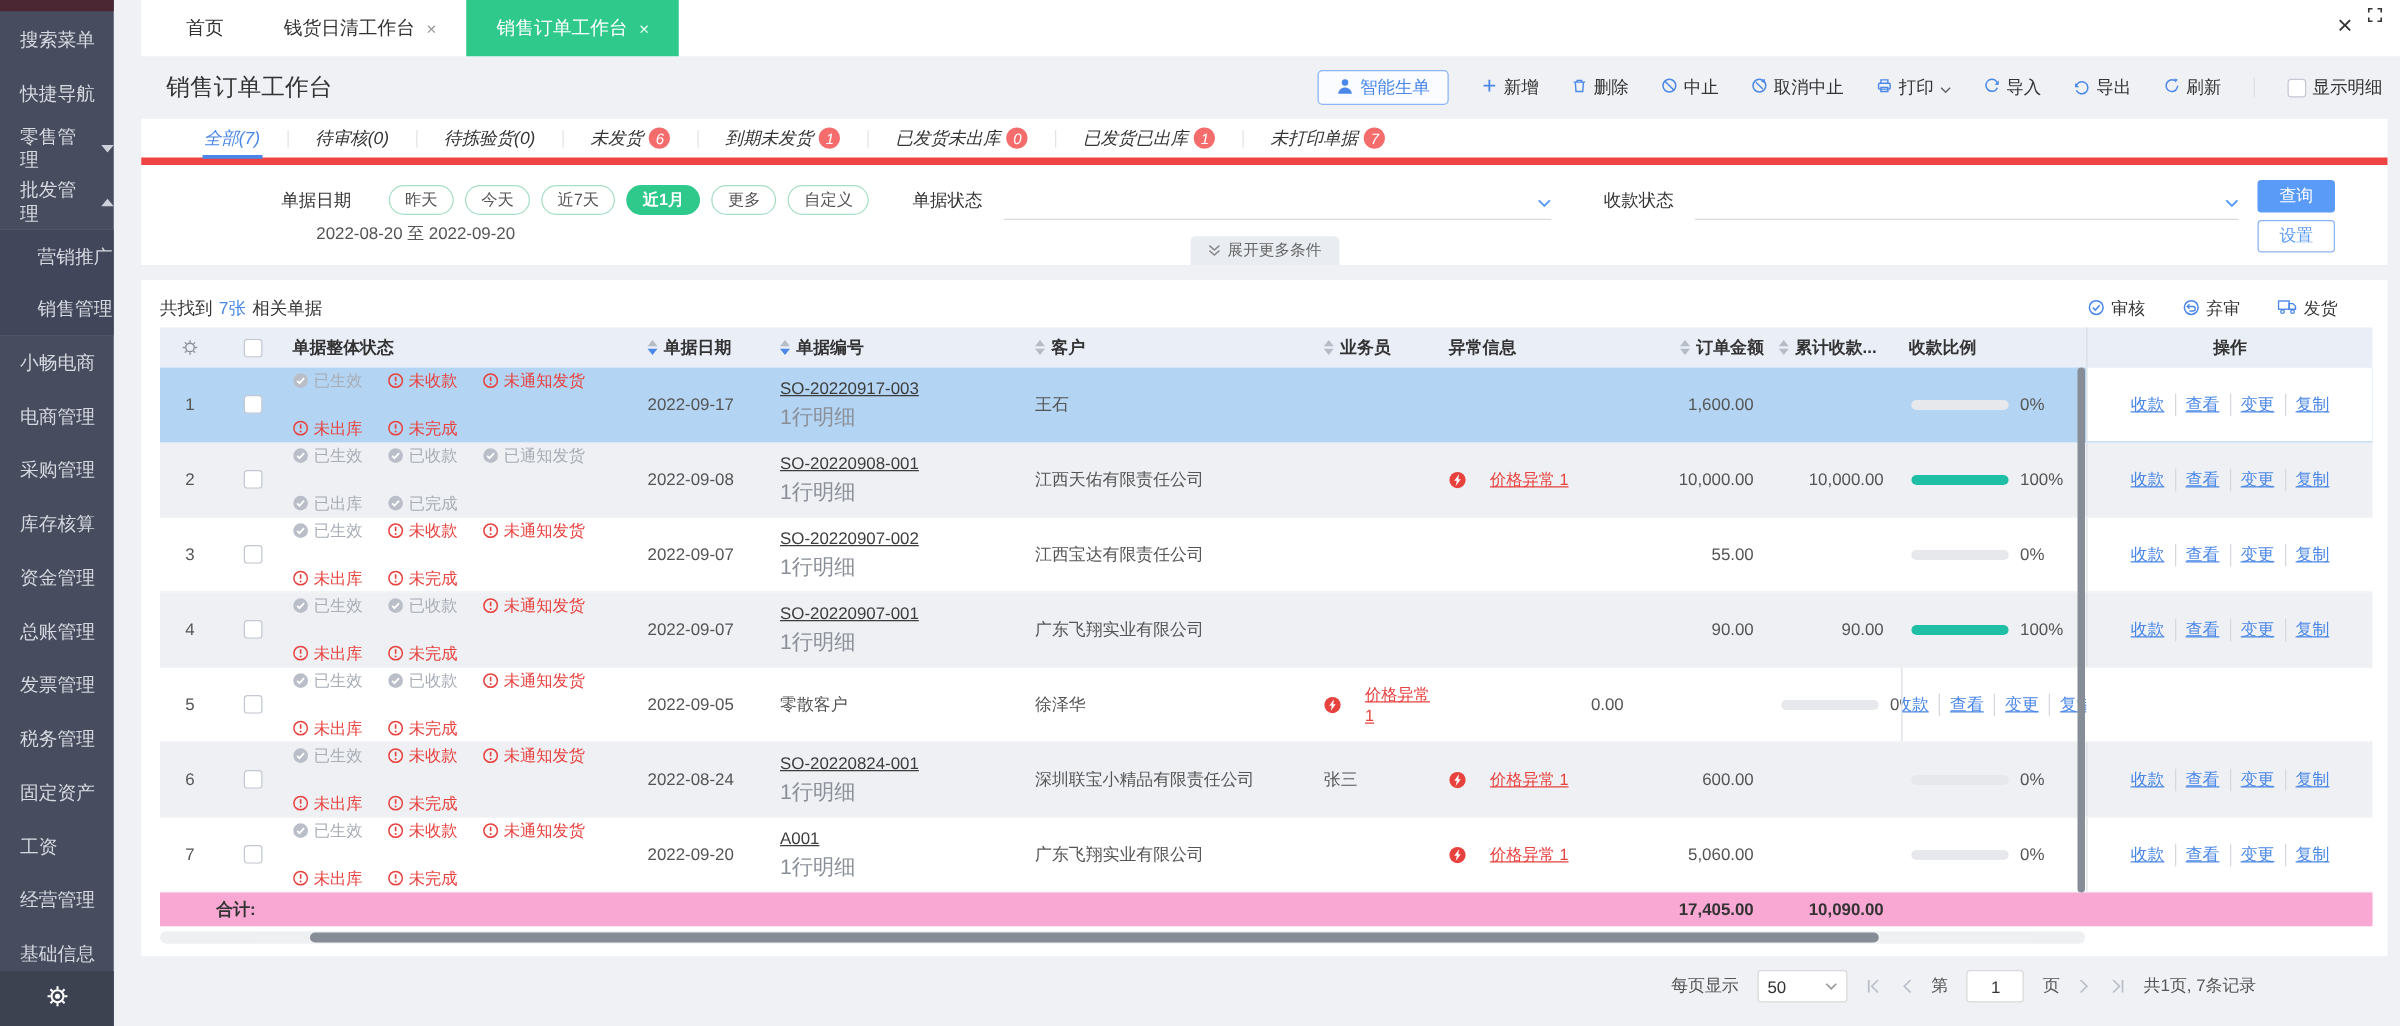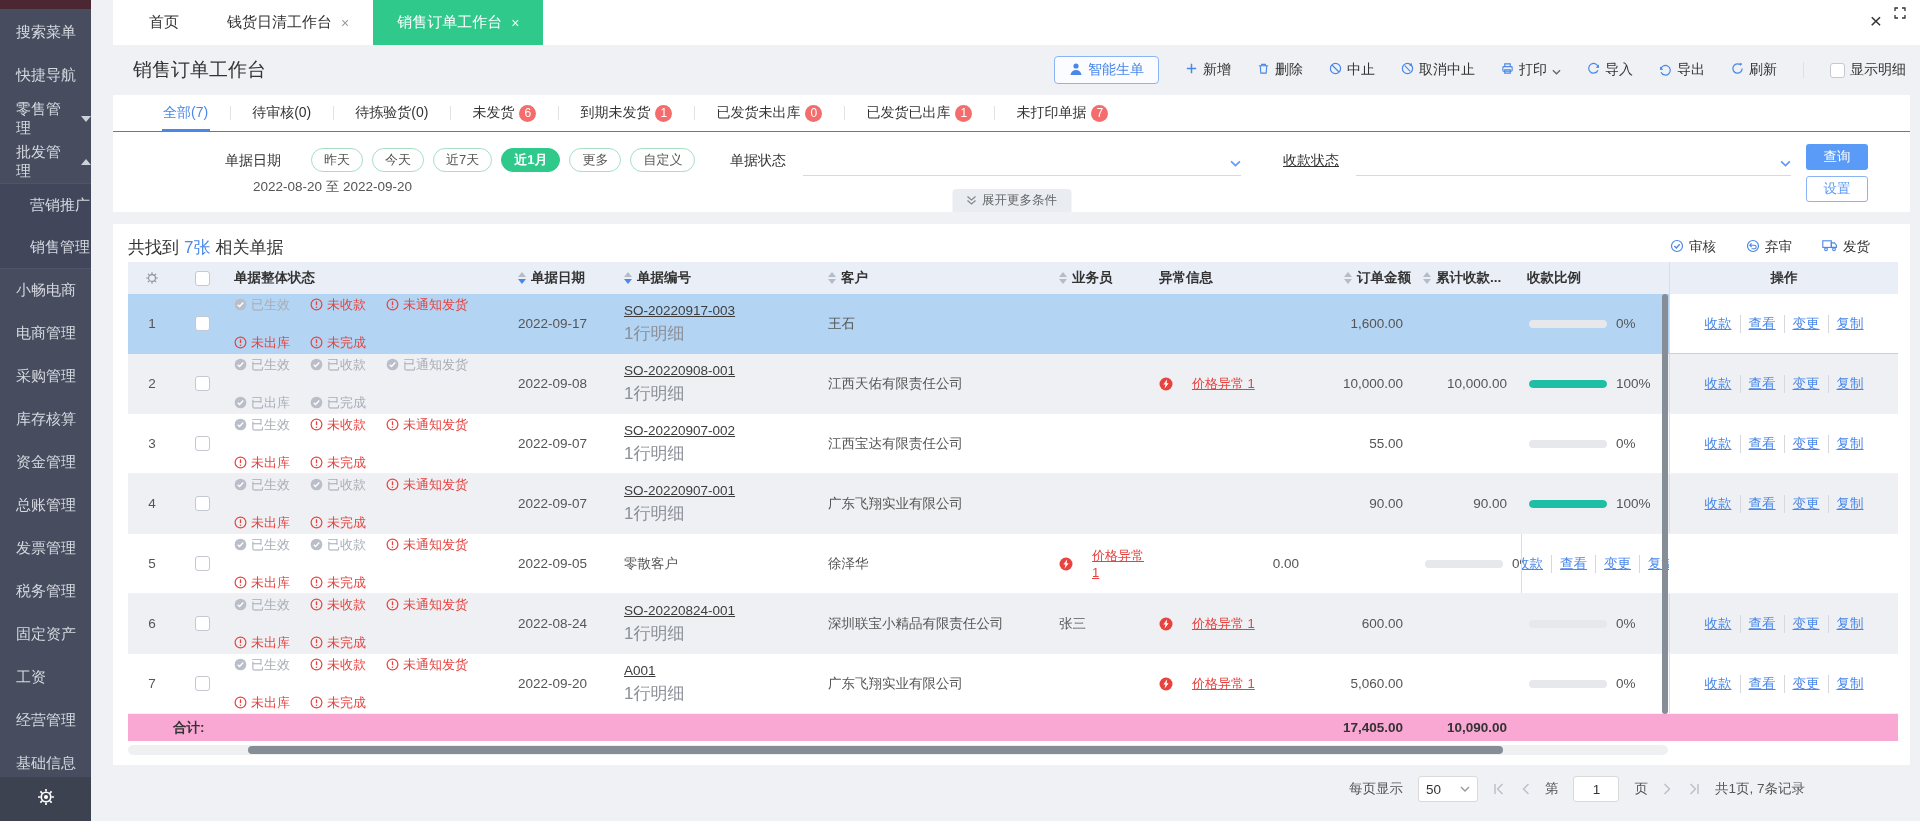--- a/index.html
+++ b/index.html
@@ -37,21 +37,21 @@
   .page-title { font-size:19px; color:#333; font-weight:500; }
   .toolbar { display:flex; align-items:center; gap:26px; font-size:14px; color:#333; }
   .tb-btn { display:flex; align-items:center; gap:5px; cursor:pointer; white-space:nowrap; }
   .tb-primary { border:1px solid #8ab4f5; color:#4a87e8; border-radius:4px; padding:4px 14px; background:#fbfcff; }
   .tb-sep { width:1px; height:16px; background:#dcdfe4; }
   .cb { width:15px; height:15px; border:1px solid #c3c8d2; border-radius:3px; background:#fff; flex:none; }
 
   .card { background:#fff; margin-right:10px; }
 
   
-  .filter-tabs { display:flex; align-items:flex-end; height:37px; border-bottom:1px solid #ef4444; padding-left:28px; }
+  .filter-tabs { display:flex; align-items:flex-end; height:37px; border-bottom:6px solid #ef4444; padding-left:28px;font-style:italic; }
   .ftab { position:relative; height:100%; padding:0 22px; font-size:14px; color:#333;
     display:flex; align-items:center; gap:5px; cursor:pointer; }
   .ftab:not(:first-child)::before { content:""; position:absolute; left:0; top:50%; transform:translateY(-50%);
     width:1px; height:14px; background:#e3e3e3; }
   .ftab.active { color:#4a87e8; }
   .ftab.active::after { content:""; position:absolute; left:50%; transform:translateX(-50%); bottom:-1px;
     width:48px; height:3px; background:#4a87e8; }
   .badge { background:#f56c6c; color:#fff; font-size:12px; min-width:17px; height:17px; border-radius:9px;
     display:flex; align-items:center; justify-content:center; padding:0 4px; }
 
@@ -68,21 +68,21 @@
     font-size:13.5px; border:none; border-radius:3px; cursor:pointer; }
   .btn-settings { position:absolute; right:42px; top:44px; width:62px; height:26px; background:#fff; color:#5b9bf8;
     font-size:13.5px; border:1px solid #8ab4f5; border-radius:3px; cursor:pointer; }
   .expand-strip { position:absolute; left:50%; transform:translateX(-50%); bottom:0;
     background:#e9ecf0; border-radius:4px 4px 0 0; padding:3px 14px; font-size:12.5px; color:#666;
     display:flex; align-items:center; gap:6px; cursor:pointer; }
 
   
   .card2 { margin-top:12px; padding:8px 12px 10px 15px; }
   .result-bar { display:flex; align-items:center; justify-content:space-between; height:30px; padding-right:28px; }
-  .found { font-size:17px; color:#333; display:flex; gap:5px; align-items:center; }
+  .found { font-size:14px; color:#333; display:flex; gap:5px; align-items:center; }
   .found .cnt { color:#4a87e8; }
   .list-actions { display:flex; align-items:center; gap:30px; font-size:13.5px; color:#333; }
   .la-btn { display:flex; align-items:center; gap:5px; cursor:pointer; }
 
   .table-wrap { position:relative; }
   .grid-cols { display:grid; grid-template-columns:48px 52px 284px 106px 204px 231px 100px 160px 104px 104px 148px 1fr; }
   .thead { height:32px; background:#e9eef7; align-items:center; font-size:13.5px; color:#333; font-weight:600; }
   .th { display:flex; align-items:center; gap:5px; padding:0 6px; white-space:nowrap; overflow:hidden; }
   .th.right { justify-content:flex-end; }
   .th.center { justify-content:center; }
@@ -121,21 +121,21 @@
   .total-amount { grid-column:9; text-align:right; padding-right:14px; }
   .total-received { grid-column:10; text-align:right; padding-right:14px; }
 
   .vscroll { position:absolute; top:32px; right:230px; width:6px; height:420px; background:#868d97; border-radius:3px; }
   .hscroll { position:relative; height:10px; margin-top:4px; margin-right:230px; background:#eef0f2; border-radius:5px; }
   .hthumb { position:absolute; left:120px; top:1px; width:1255px; height:8px; background:#868d97; border-radius:4px; cursor:pointer; }
 
   
   .pagination { display:flex; justify-content:flex-end; align-items:center; gap:15px; height:48px;
     padding-right:115px; font-size:13.5px; color:#555; }
-  .pp-select { width:60px; height:26px; border:1px solid #d9d9d9; border-radius:3px; background:#fff;
+  .pp-select { width:72px; height:26px; border:1px solid #d9d9d9; border-radius:3px; background:#fff;
     display:flex; align-items:center; justify-content:space-between; padding:0 7px; cursor:pointer; color:#333; }
   .pg-ic { display:inline-flex; cursor:pointer; }
   .page-input { width:46px; height:26px; border:1px solid #d9d9d9; border-radius:3px; text-align:center;
     font-size:13.5px; color:#333; display:flex; align-items:center; justify-content:center; background:#fff; }
 </style>
 </head>
 <body>
 
 <div class="app">
 
@@ -379,21 +379,21 @@
 
         <span class="f-label" style="left:617px; top:20px;">单据状态</span>
         <div class="f-select" style="left:690px; width:438px;">
           <span style="margin-bottom:4px;">
             <svg width="11" height="7" viewBox="0 0 10 6">
                 <path d="M1 1l4 4 4-4" fill="none" stroke="#5b9bf8" stroke-width="1.5"></path>
               </svg>
           </span>
         </div>
 
-        <span class="f-label" style="left:1170px; top:20px;text-decoration:underline;">收款状态</span>
+        <span class="f-label" style="left:1170px; top:20px;">收款状态</span>
         <div class="f-select" style="left:1243px; width:435px;">
           <span style="margin-bottom:4px;">
             <svg width="11" height="7" viewBox="0 0 10 6">
                 <path d="M1 1l4 4 4-4" fill="none" stroke="#5b9bf8" stroke-width="1.5"></path>
               </svg>
           </span>
         </div>
 
         <button class="btn-query">查询</button>
         <button class="btn-settings">设置</button>

